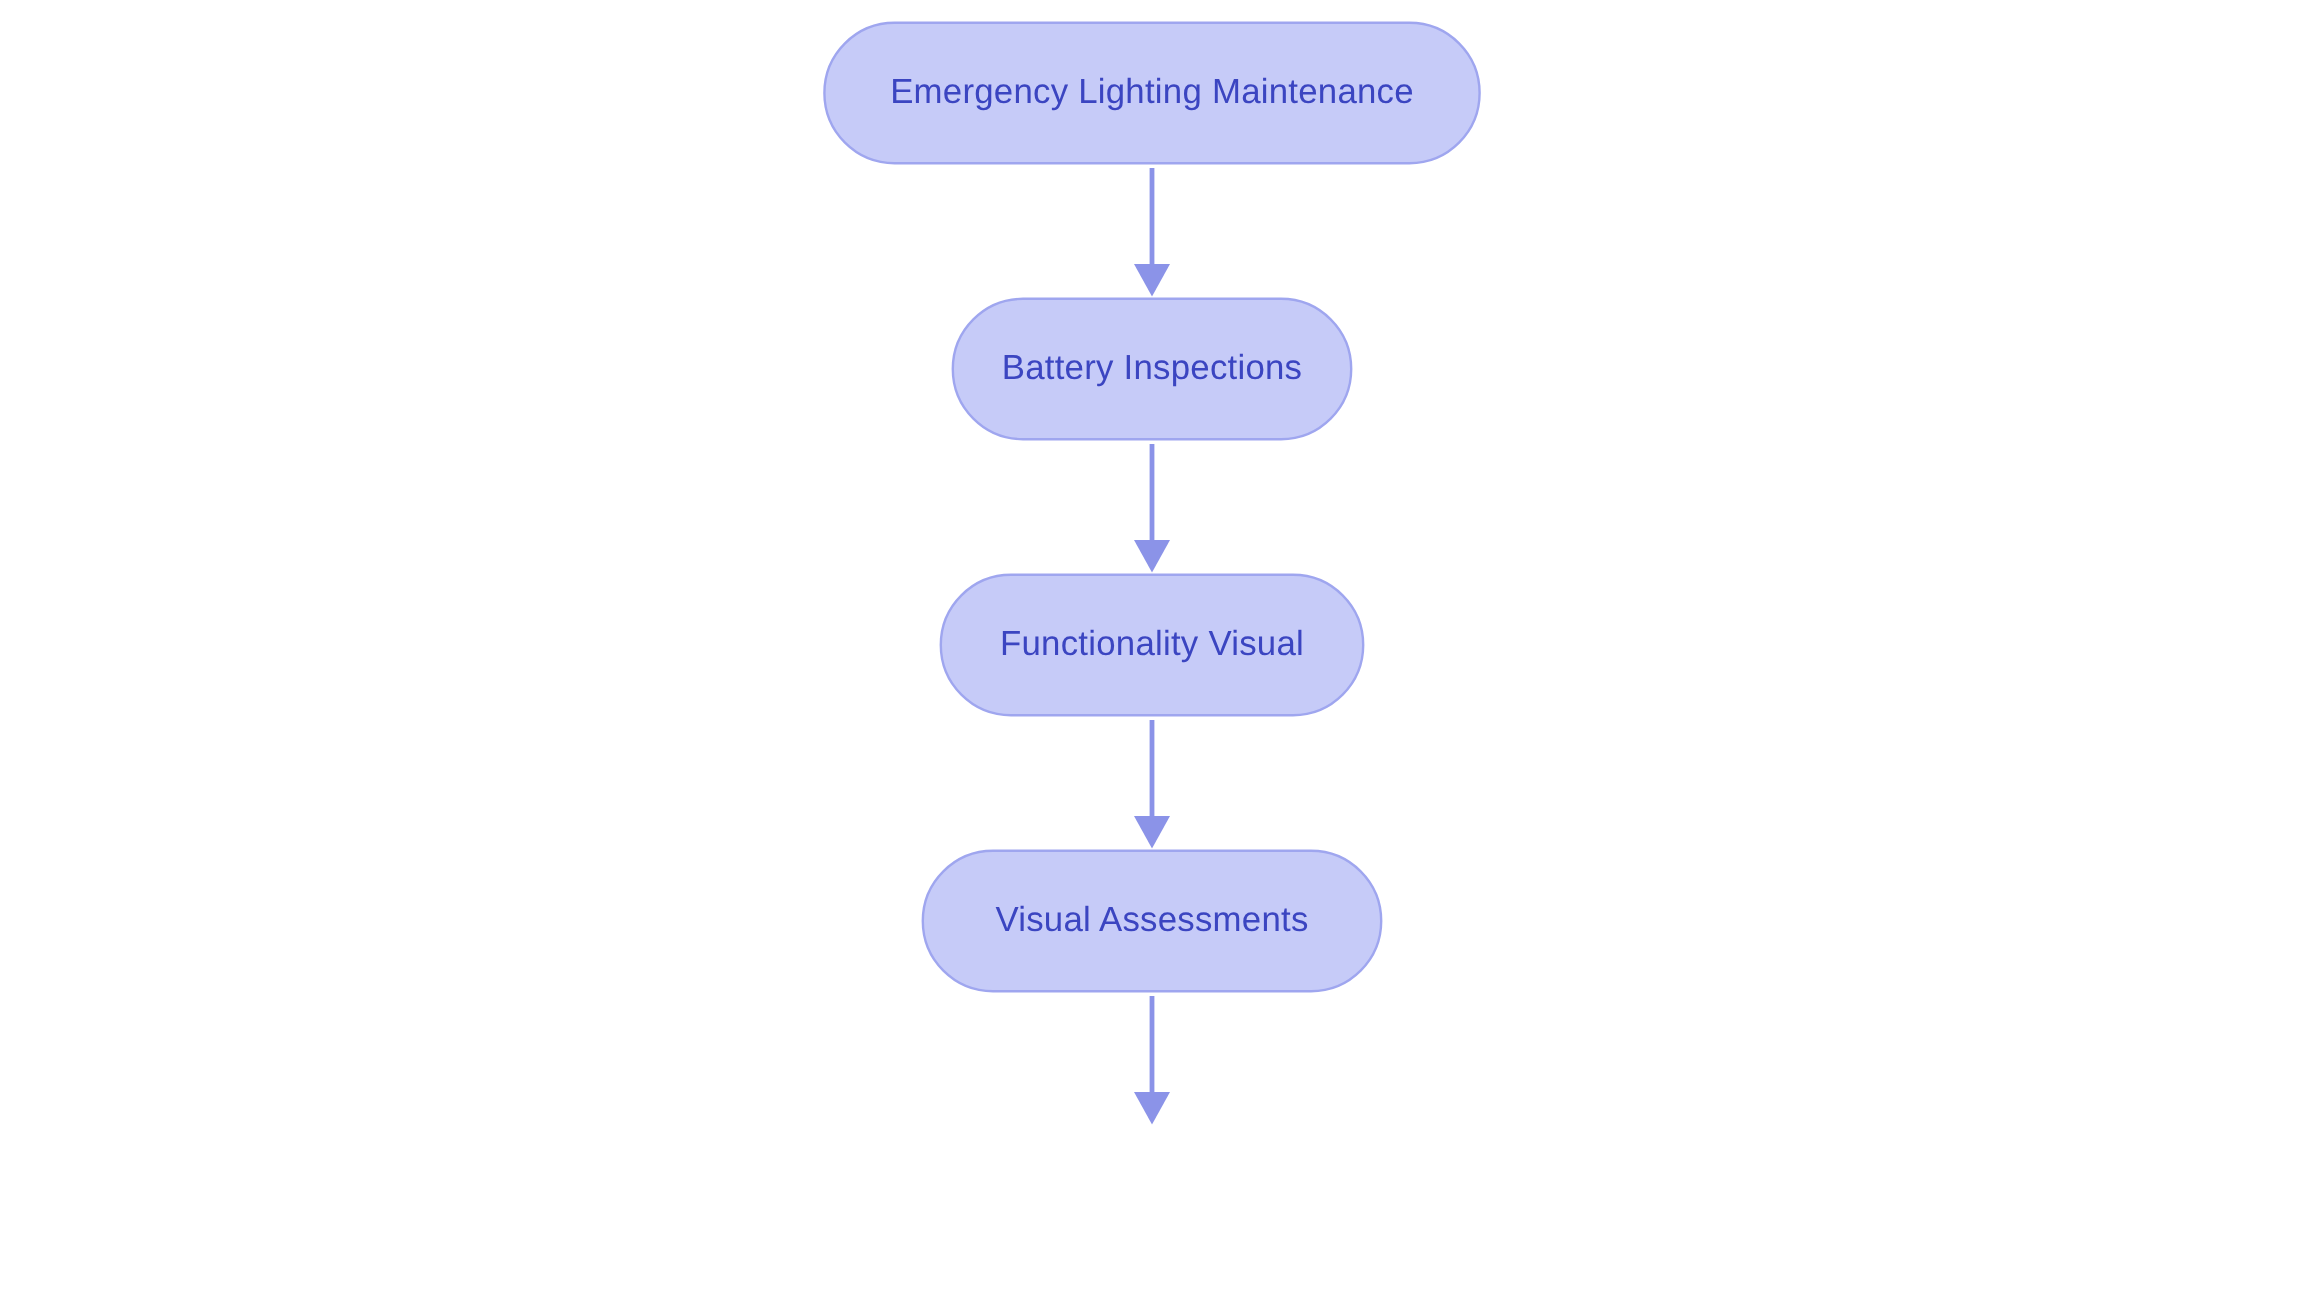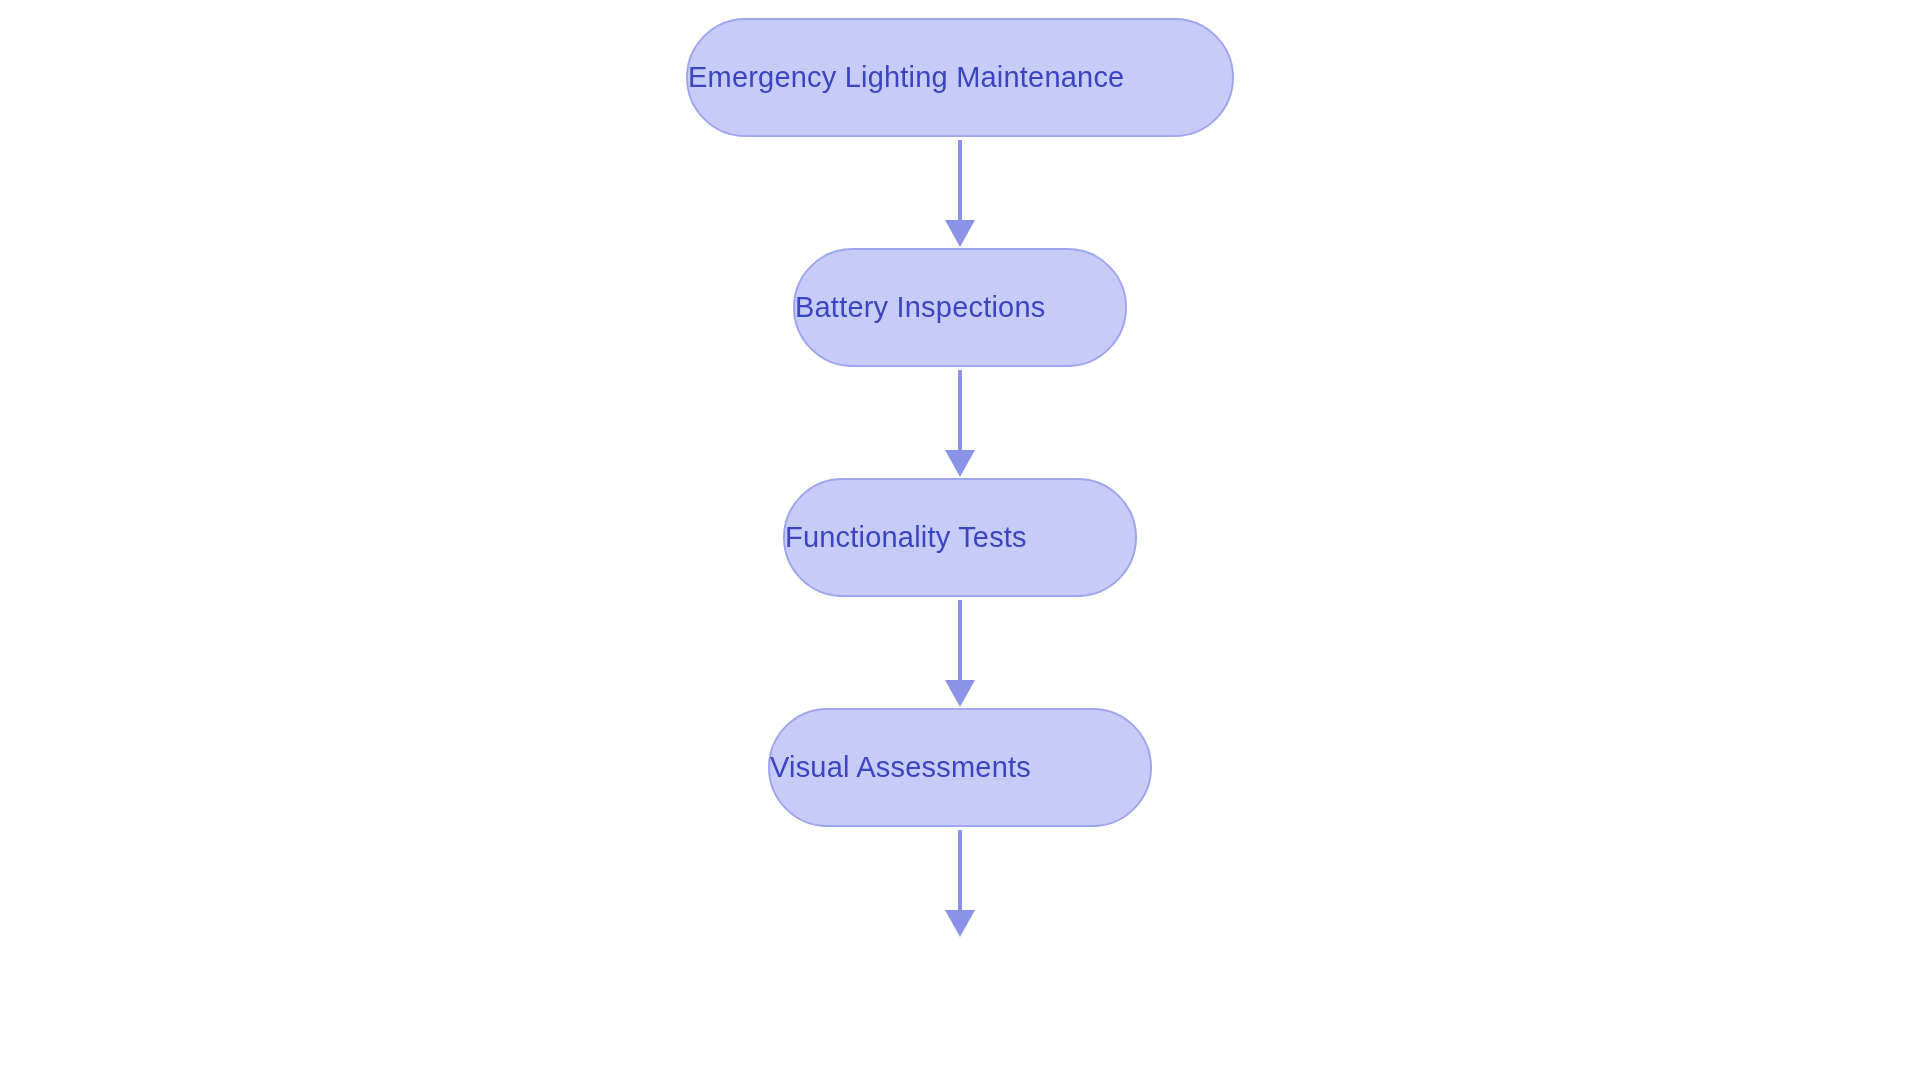--- a/index.html
+++ b/index.html
@@ -24,21 +24,21 @@
     background: var(--background);
   }
   .node {
     position: absolute;
     height: 119px;
     border-radius: 60px;
     background: var(--node-fill);
     border: 2px solid var(--node-border);
     display: flex;
     align-items: center;
-    justify-content: flex-start;
+    justify-content: center;
   }
   .node-label {
     color: var(--node-text);
     font-size: 29px;
     letter-spacing: 0.2px;
     white-space: nowrap;
     text-align: center;
   }
   .arrow {
     position: absolute;
@@ -79,21 +79,21 @@
   <div class="node" style="left:793px; top:248px; width:334px;">
     <span class="node-label">Battery Inspections</span>
   </div>
 
   <div class="arrow" style="top:370px;">
     <div class="arrow-line"></div>
     <div class="arrow-head"></div>
   </div>
 
   <div class="node" style="left:783px; top:478px; width:354px;">
-    <span class="node-label">Functionality Tests</span>
+    <span class="node-label">Functionality Visual</span>
   </div>
 
   <div class="arrow" style="top:600px;">
     <div class="arrow-line"></div>
     <div class="arrow-head"></div>
   </div>
 
   <div class="node" style="left:768px; top:708px; width:384px;">
     <span class="node-label">Visual Assessments</span>
   </div>

